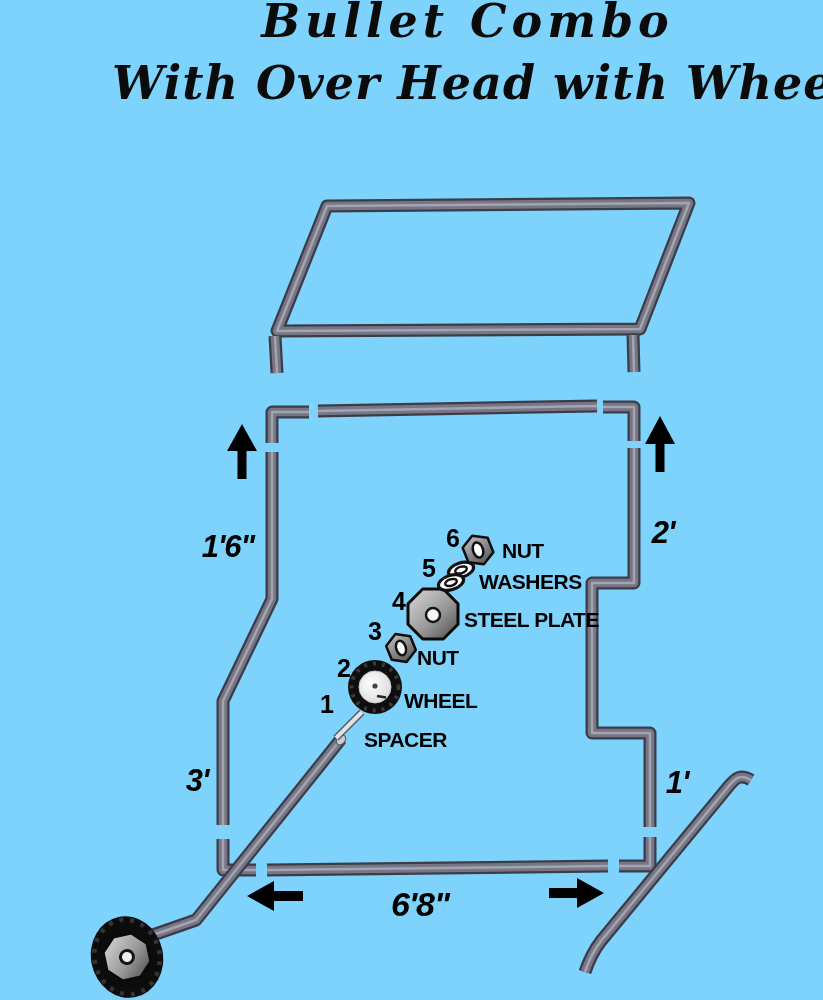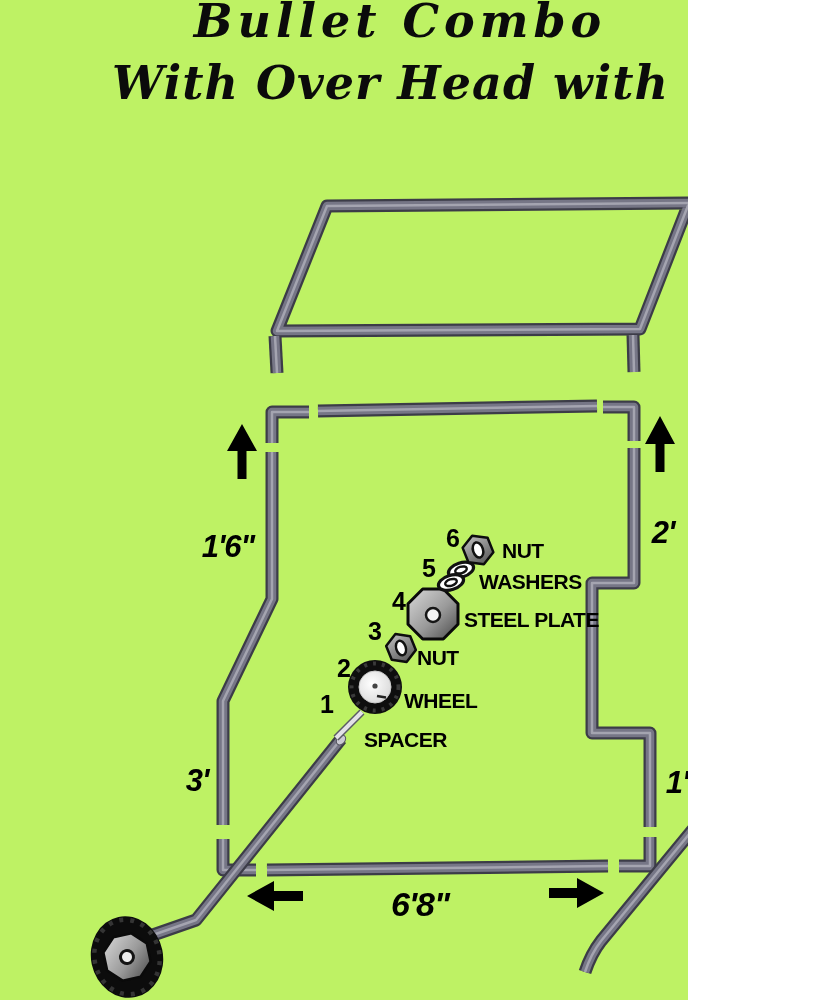--- a/index.html
+++ b/index.html
@@ -1,18 +1,18 @@
 <!DOCTYPE html>
 <html><head>
 <meta charset="utf-8">
 <style>
   *{box-sizing:border-box}
   html,body{margin:0;padding:0;background:#fff}
   body{font-family:"Liberation Sans",sans-serif}
-  .page{position:relative;width:688px;height:1000px;background:#bef264;overflow:hidden}
+  .page{position:relative;width:823px;height:1000px;background:#7dd3fc;overflow:hidden}
   .title-line{position:absolute;left:112px;right:0;text-align:center;
     font-family:"DejaVu Serif",serif;font-weight:bold;font-style:italic;
     color:#0b0b0b;white-space:nowrap}
   .title-l1{top:-6px;font-size:46px;letter-spacing:5px}
   .title-l2{top:56px;font-size:46px;letter-spacing:1px}
   svg.diagram{position:absolute;left:0;top:0}
   
   .tube-outline path{fill:none;stroke:#3c3c48;stroke-width:13;stroke-linejoin:round;stroke-linecap:butt}
   .tube-core    path{fill:none;stroke:#767686;stroke-width:8.5;stroke-linejoin:round;stroke-linecap:butt}
   .tube-hi      path{fill:none;stroke:#a4a4b0;stroke-width:2.5;stroke-linejoin:round;stroke-linecap:butt}

